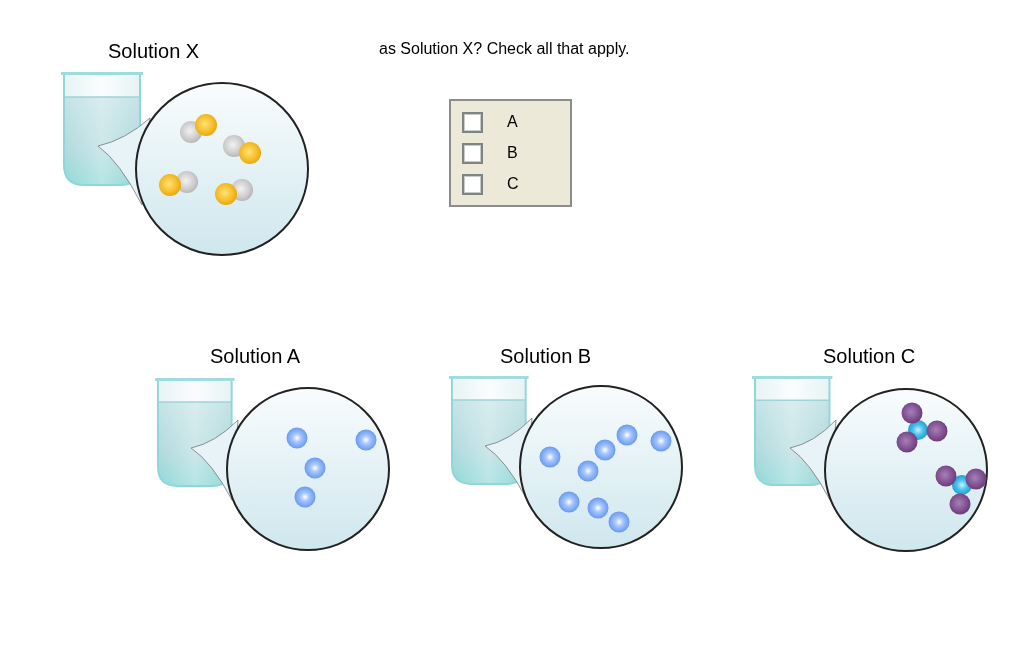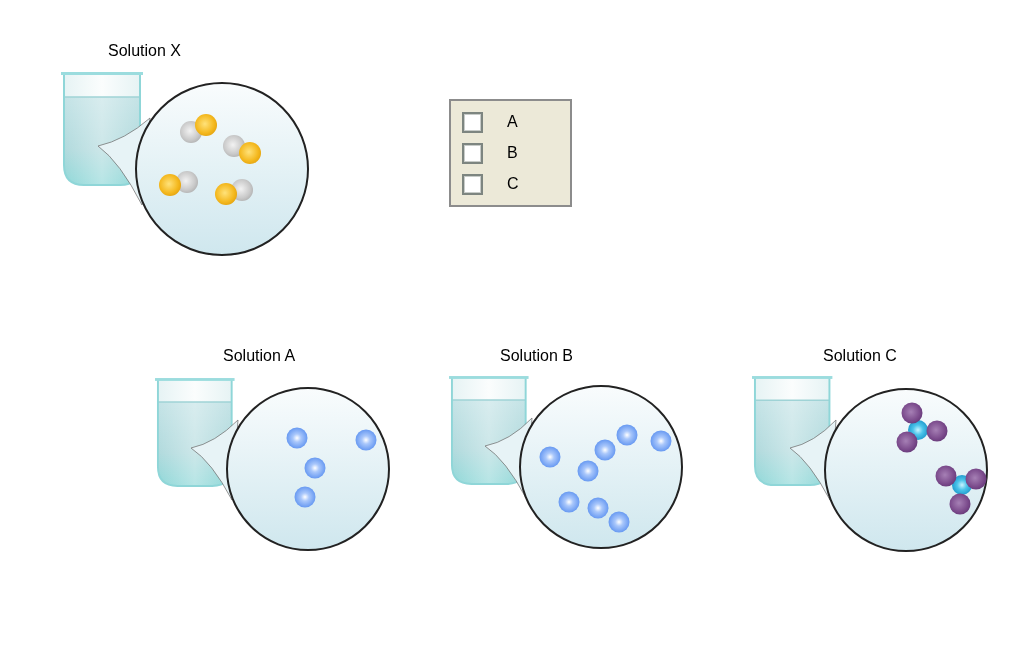--- a/index.html
+++ b/index.html
@@ -1,21 +1,21 @@
 <!DOCTYPE html>
 <html><head>
 <meta charset="utf-8">
 <style>
   html, body { margin: 0; padding: 0; background: #ffffff; }
   body {
     width: 1024px; height: 645px; position: relative; overflow: hidden;
     font-family: "Liberation Sans", "DejaVu Sans", sans-serif; color: #000;
   }
   .label {
-    position: absolute; font-size: 16px; line-height: 18px; white-space: nowrap;
+    position: absolute; font-size: 20px; line-height: 18px; white-space: nowrap;
   }
   #question {
     position: absolute; left: 379px; top: 41px; width: 600px;
     font-size: 16px; line-height: 16px;
   }
   #question div { white-space: nowrap; }
   #choices {
     position: absolute; left: 449px; top: 99px; width: 119px; height: 104px;
     background: #ece9d8; border: 2px solid #8c8c8c;
   }
@@ -28,25 +28,26 @@
   }
   .choice-label {
     position: absolute; left: 56px; top: 5px; font-size: 16px; line-height: 18px;
   }
   svg#scene { position: absolute; left: 0; top: 0; }
 </style>
 </head>
 <body>
 
 <div class="label" style="left:108px; top:42px;">Solution X</div>
-<div class="label" style="left:223px; top:347px;">Solution A</div>
+<div class="label" style="left:210px; top:347px;">Solution A</div>
 <div class="label" style="left:500px; top:347px;text-align:right;">Solution B</div>
 <div class="label" style="left:823px; top:347px;">Solution C</div>
 
 <div id="question">
+  <div>as Solution X? Check all that apply.</div>
 </div>
 
 <div id="choices">
   <div class="choice" style="top:7px;">
     <span class="cb"></span>
     <span class="choice-label">A</span>
   </div>
   <div class="choice" style="top:38px;">
     <span class="cb"></span>
     <span class="choice-label">B</span>

